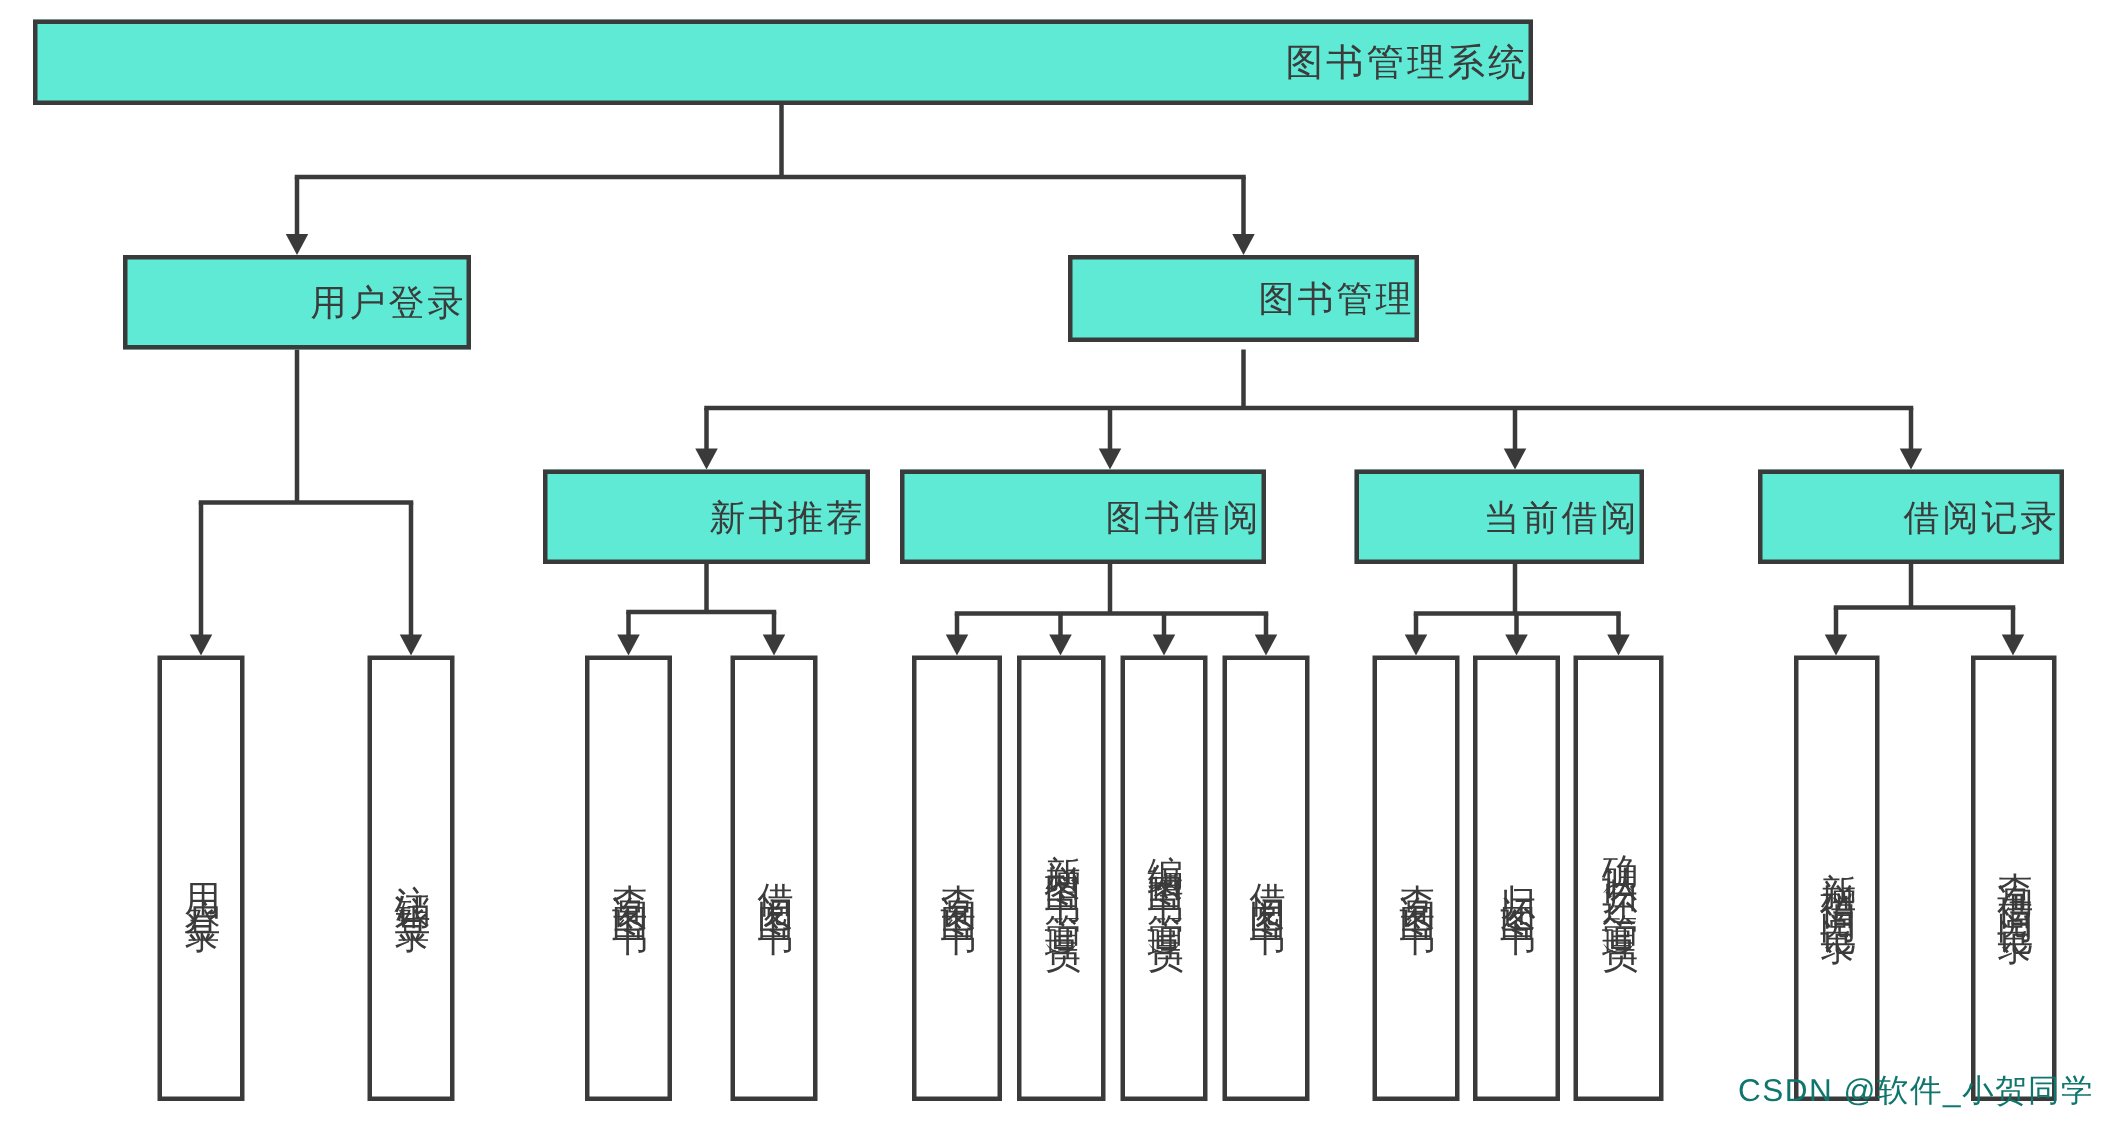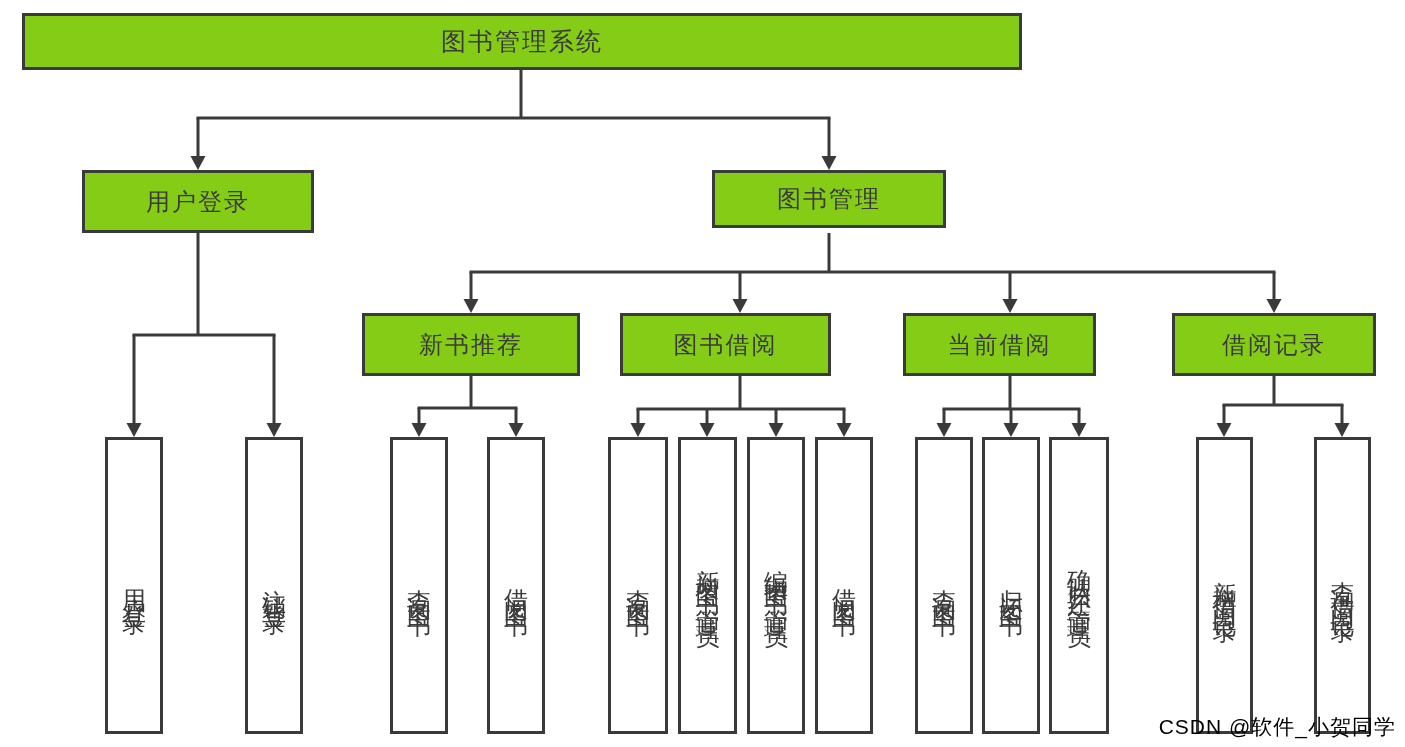--- a/index.html
+++ b/index.html
@@ -17,25 +17,25 @@
   .wires {
     position: absolute;
     left: 0; top: 0;
     width: 1405px; height: 747px;
     z-index: 1;
   }
 
   .hbox {
     position: absolute;
     z-index: 2;
-    background: #84cc16;
+    background: #5eead4;
     border: 3px solid #3a3a3a;
     display: flex;
     align-items: center;
-    justify-content: center;
+    justify-content: flex-end;
     color: #3b3b3b;
     font-size: 24px;
     letter-spacing: 2px;
     white-space: nowrap;
   }
 
   .hbox.root { font-size: 25px; }
 
   .vbox {
     position: absolute;
@@ -57,21 +57,21 @@
     white-space: nowrap;
   }
 
   .watermark {
     position: absolute;
     z-index: 3;
     right: 9px;
     top: 713px;
     font-size: 21px;
     letter-spacing: 1px;
-    color: #000000;
+    color: #0f766e;
     white-space: nowrap;
   }
 
   .wires line { stroke: #3a3a3a; stroke-width: 3; }
   .wires polygon { fill: #3a3a3a; }
 </style>
 </head>
 <body>
 
 <div class="canvas">
@@ -159,21 +159,21 @@
   <div class="hbox" style="left:82px; top:170px; width:232px; height:63px;">
     <span>用户登录</span>
   </div>
   <div class="hbox" style="left:712px; top:170px; width:234px; height:58px;">
     <span>图书管理</span>
   </div>
 
   <div class="hbox" style="left:362px; top:313px; width:218px; height:63px;">
     <span>新书推荐</span>
   </div>
-  <div class="hbox" style="left:620px; top:313px; width:211px; height:63px;">
+  <div class="hbox" style="left:600px; top:313px; width:244px; height:63px;">
     <span>图书借阅</span>
   </div>
   <div class="hbox" style="left:903px; top:313px; width:193px; height:63px;">
     <span>当前借阅</span>
   </div>
   <div class="hbox" style="left:1172px; top:313px; width:204px; height:63px;">
     <span>借阅记录</span>
   </div>
 
   <div class="vbox" style="left:105px; top:437px; width:58px; height:297px;">

